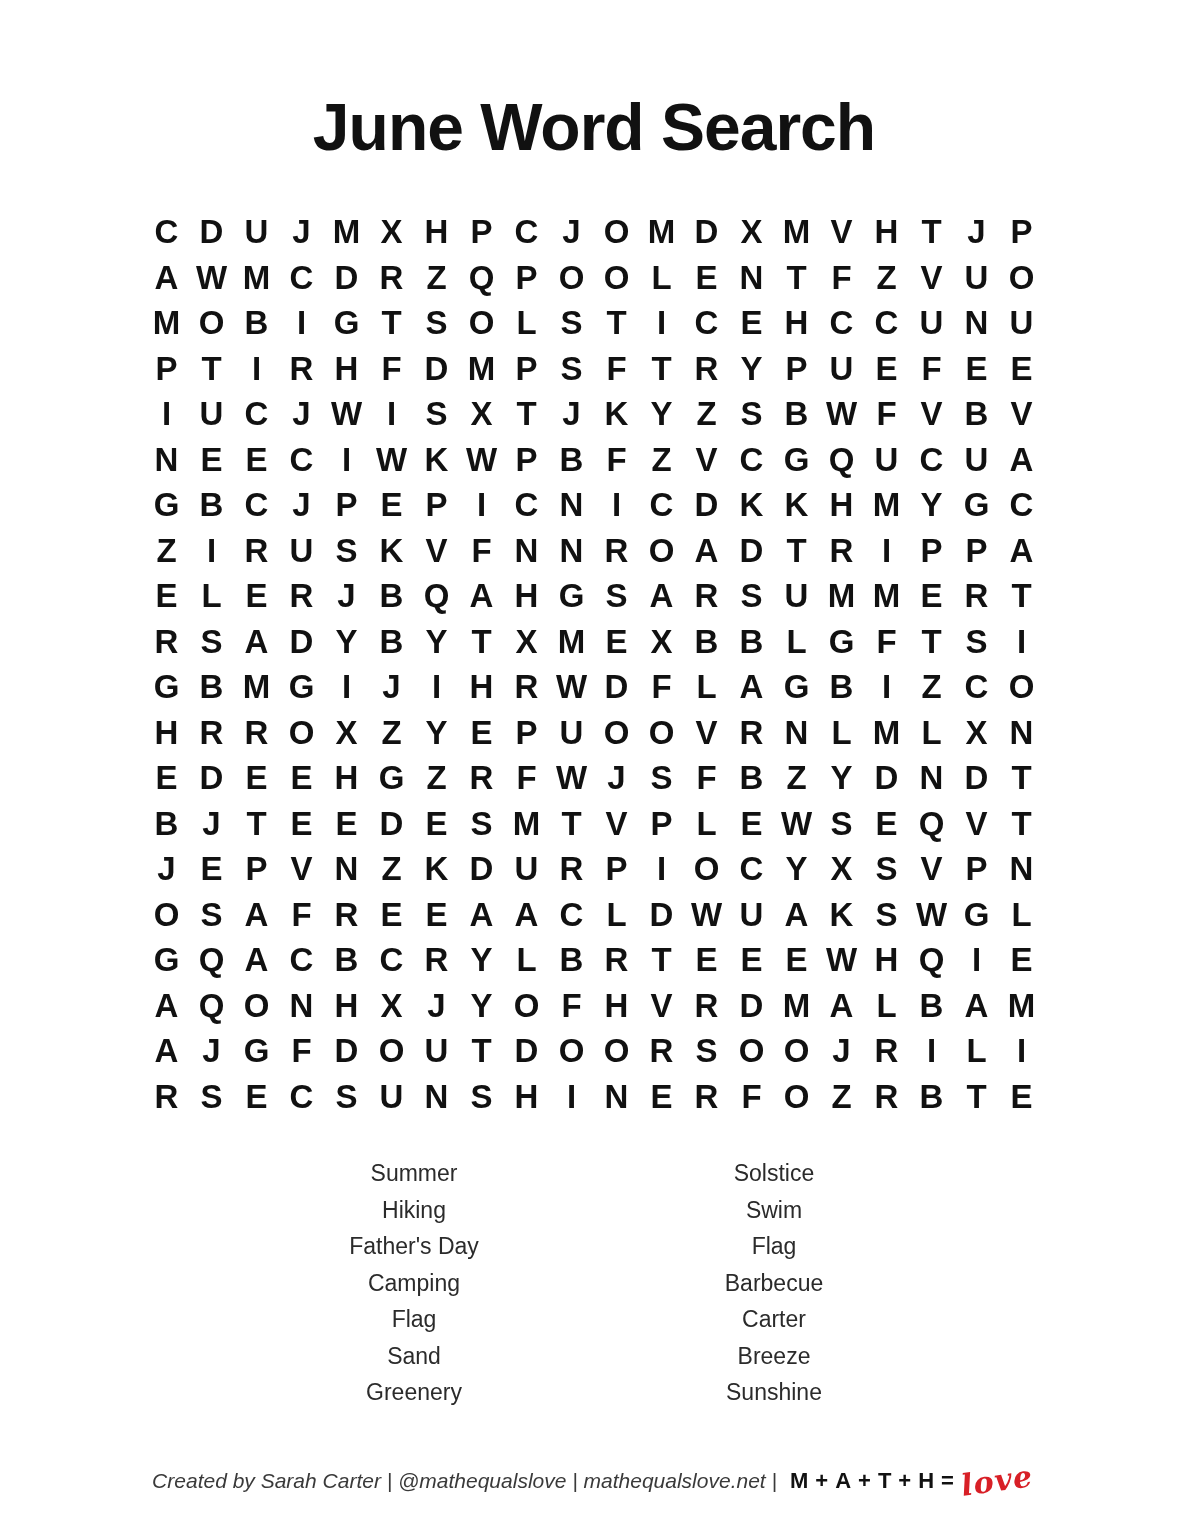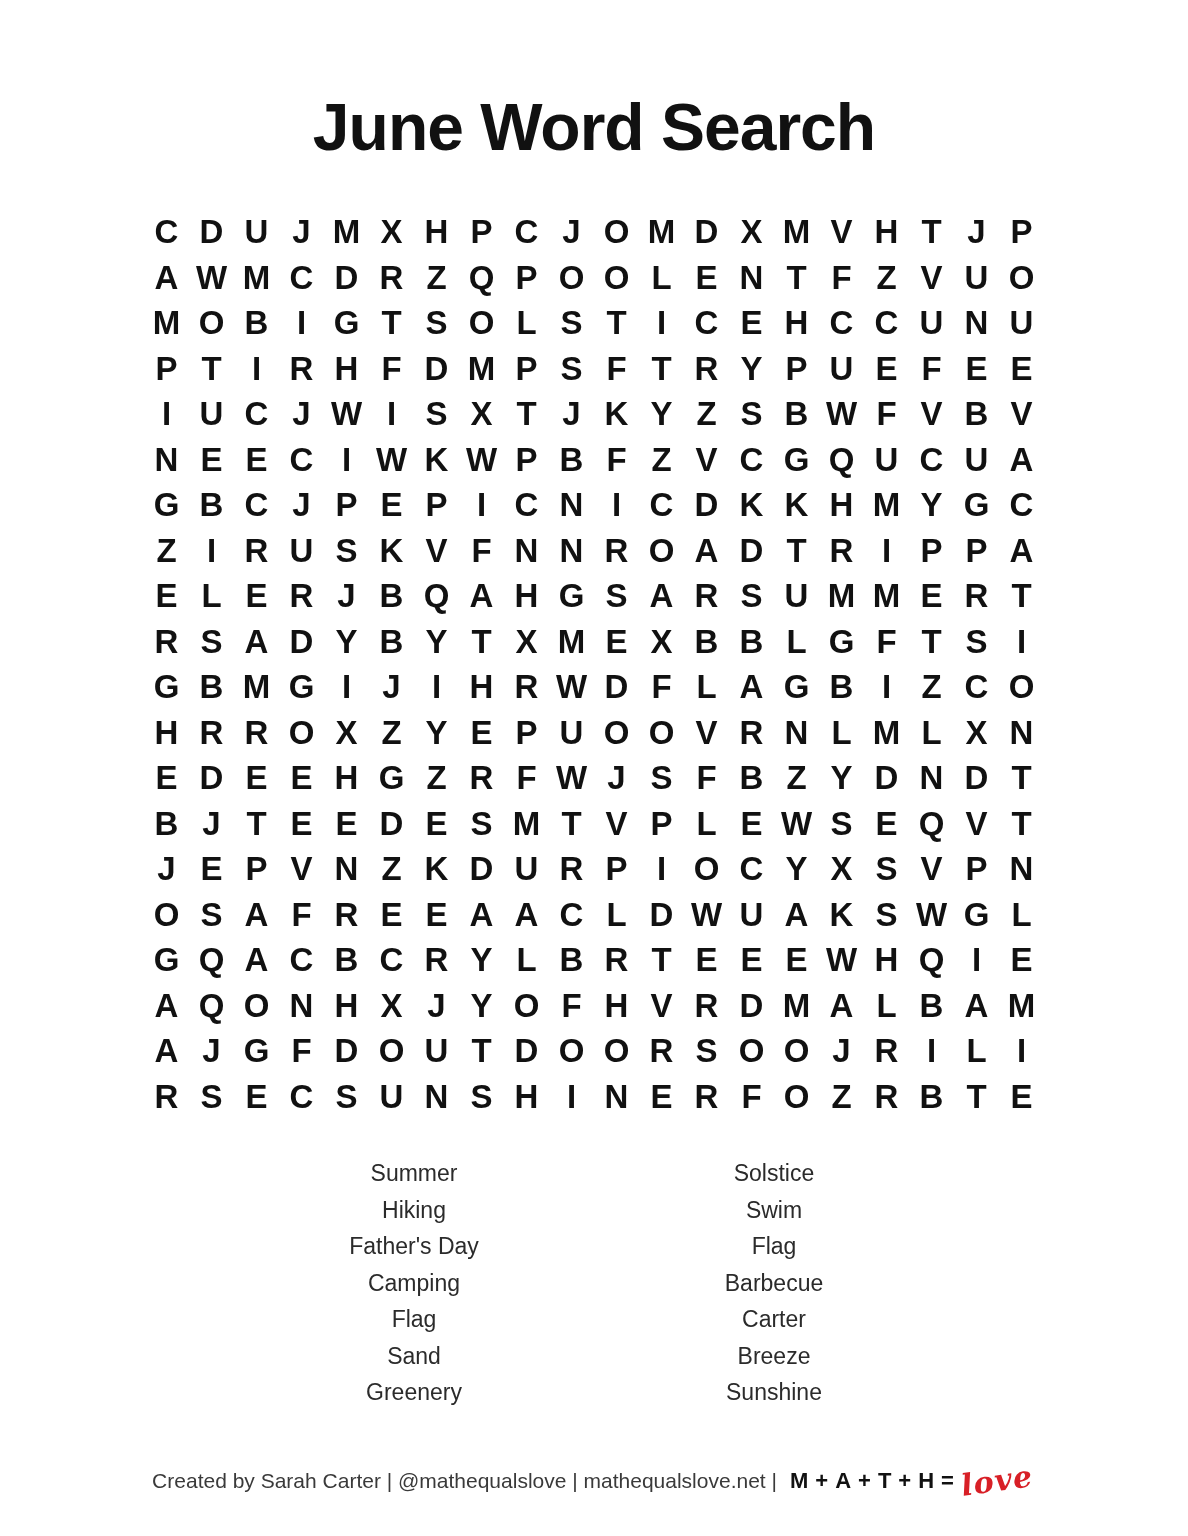--- a/index.html
+++ b/index.html
@@ -75,20 +75,21 @@
     bottom: 38px;
     display: flex;
     align-items: center;
     justify-content: center;
     gap: 0;
     font-size: 21px;
     color: #3a3a3a;
   }
   .footer-text {
     white-space: pre;
+    font-style: italic;
   }
   .math-logo {
     display: inline-flex;
     align-items: center;
     font-weight: bold;
     font-size: 22px;
     letter-spacing: 1px;
     margin-left: 10px;
     color: #111;
   }

